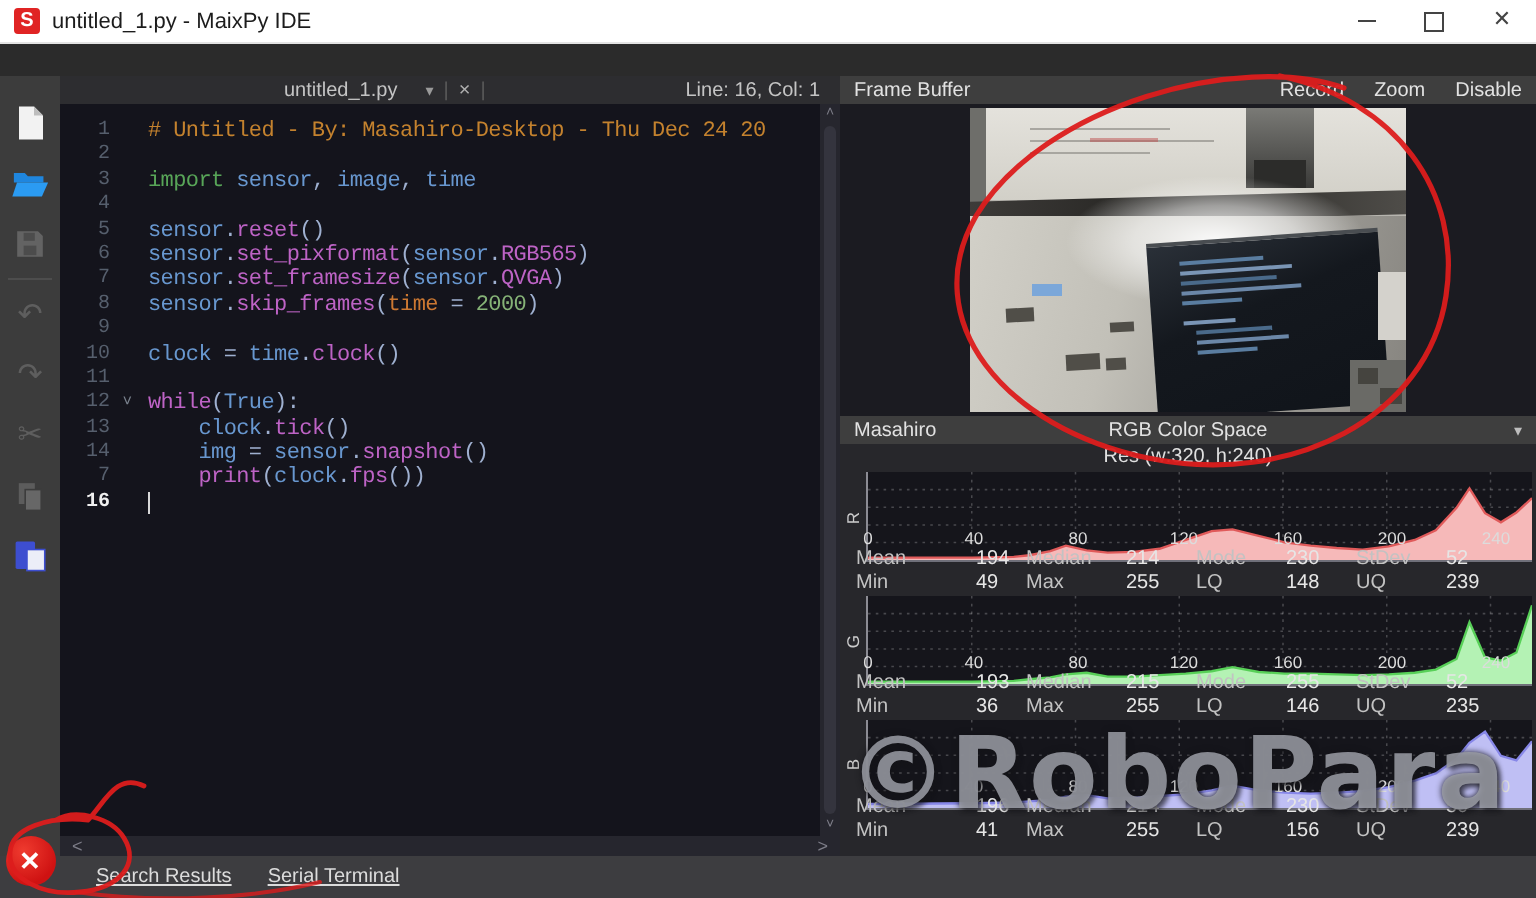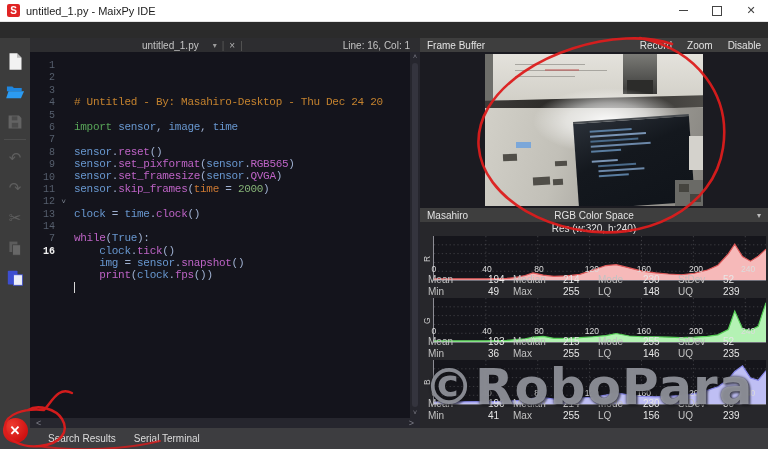--- a/index.html
+++ b/index.html
@@ -39,21 +39,21 @@
   .tab-caret{margin-left:14px;color:#9a9a9a;font-size:8px;}
   .tab-sep{color:#5a5a5a;margin:0 5px;}
   .tab-close{color:#b0b0b0;font-size:10px;}
   .cursor-pos{margin-left:auto;margin-right:10px;color:#c4c4c4;}
   .editor{position:absolute;left:30px;top:52px;width:380px;height:366px;background:#14141c;
           display:flex;font-family:"Liberation Mono",monospace;overflow:hidden;}
   .gutter{width:32px;padding-top:8px;box-sizing:border-box;text-align:right;}
   .ln{height:12.4px;line-height:12.4px;font-size:10px;color:#565f6d;padding-right:7px;position:relative;}
   .ln.cur{color:#f0f0f0;font-weight:bold;}
   .ln .fold{position:absolute;right:-4px;top:0;color:#7a828e;font-size:8px;}
-  .codearea{flex:1;padding-top:20px;padding-left:12px;box-sizing:border-box;overflow:hidden;margin-top:24px;}
+  .codearea{flex:1;padding-top:8px;padding-left:12px;box-sizing:border-box;overflow:hidden;}
   .cl{height:12.4px;line-height:12.4px;font-size:11px;white-space:pre;letter-spacing:-0.3px;}
   .tk-c{color:#c4822e;} .tk-g{color:#58a558;} .tk-b{color:#6897cf;text-align:center;}
   .tk-m{color:#bd63c5;} .tk-o{color:#cc7832;} .tk-n{color:#86b377;} .tk-p{color:#9fb0d0;}
   .caret{display:inline-block;width:1px;height:11px;background:#d8d8d8;vertical-align:middle;}
   .vscroll{position:absolute;left:410px;top:52px;width:10px;height:366px;background:#26262e;
            display:flex;flex-direction:column;align-items:center;justify-content:space-between;}
   .vscroll .arr{color:#7d7d88;font-size:7px;line-height:10px;}
   .vthumb{flex:1;width:6px;margin:1px 0;background:#34343e;border-radius:3px;}
   .hscroll{position:absolute;left:30px;top:418px;width:390px;height:10px;background:#26262e;
            display:flex;align-items:center;justify-content:space-between;padding:0 6px;box-sizing:border-box;}
@@ -98,21 +98,21 @@
   .hist-chart{border-left:1px solid #8c8c94;border-bottom:1px solid #70707a;background:#15151b;margin-right:2px;}
   .tick-row{height:10px;margin-left:13px;margin-right:2px;position:relative;font-size:8.5px;color:#dcdcdc;}
   .tick-row span{position:absolute;top:0;transform:translateX(-30%);}
   .stats-block{padding-left:8px;font-size:10px;}
   .stat-row{height:12px;line-height:12px;display:grid;
             grid-template-columns:60px 25px 50px 35px 45px 35px 45px auto;}
   .sl{color:#c2c2c2;} .sv{color:#e6e6e6;}
   
   .statusbar{position:absolute;left:0;top:428px;width:768px;height:21px;background:#3d3d40;
              display:flex;align-items:center;font-size:10px;color:#dcdcdc;z-index:20;}
-  .status-tabs{display:flex;gap:18px;margin-left:48px;}
+  .status-tabs{display:flex;gap:18px;margin-left:48px;text-decoration:underline;}
   .status-right{margin-left:auto;display:flex;gap:24px;margin-right:10px;}
   
   .watermark{position:absolute;left:424px;top:358px;z-index:40;pointer-events:none;
              font-family:"DejaVu Sans",sans-serif;font-weight:bold;font-size:50px;letter-spacing:1px;
              color:rgba(155,158,166,.85);text-shadow:0 0 3px rgba(20,20,24,.9),2px 2px 2px rgba(20,20,24,.5);}
   .annotations{position:absolute;left:0;top:0;width:768px;height:449px;z-index:50;pointer-events:none;}
 </style>
 </head>
 <body>
 

